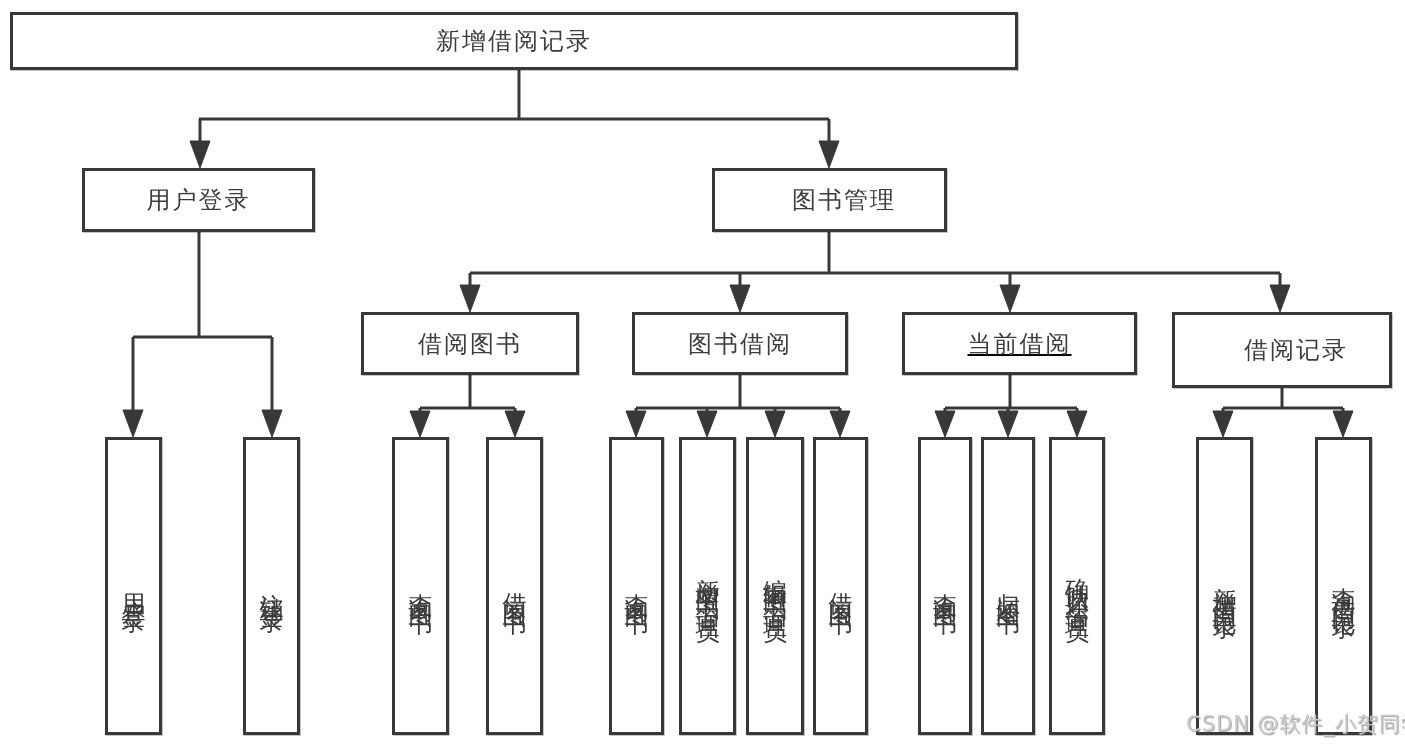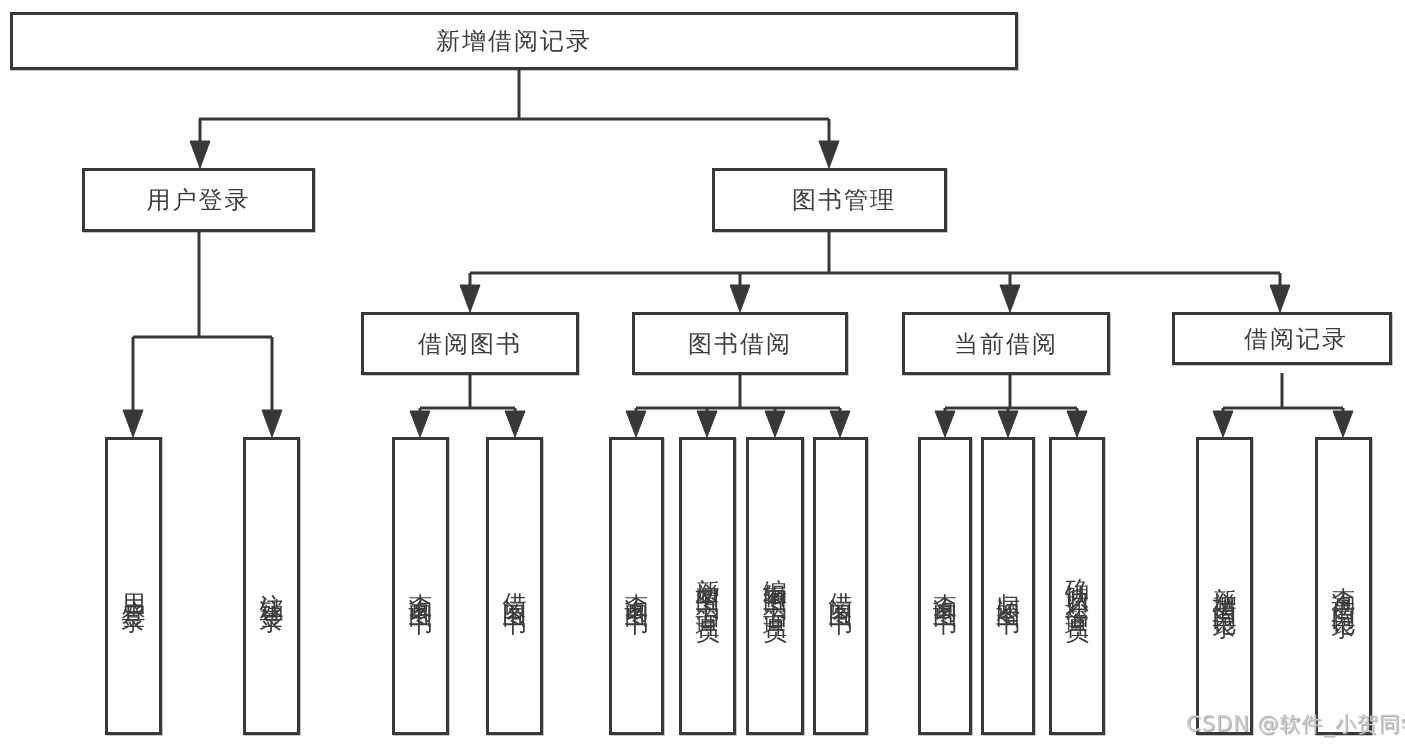--- a/index.html
+++ b/index.html
@@ -152,24 +152,24 @@
   <div class="node" style="left:712px; top:168px; width:235px; height:64px;padding-left:29px;">
     <span class="lbl">图书管理</span>
   </div>
 
   <div class="node" style="left:361px; top:312px; width:218px; height:63px;">
     <span class="lbl">借阅图书</span>
   </div>
   <div class="node" style="left:632px; top:312px; width:216px; height:63px;">
     <span class="lbl">图书借阅</span>
   </div>
-  <div class="node" style="left:902px; top:312px; width:208px; height:63px;">
+  <div class="node" style="left:902px; top:312px; width:235px; height:63px;text-decoration:underline;">
     <span class="lbl">当前借阅</span>
   </div>
-  <div class="node" style="left:1172px; top:312px; width:220px; height:53px;padding-left:28px;">
+  <div class="node" style="left:1172px; top:312px; width:220px; height:76px;padding-left:28px;">
     <span class="lbl">借阅记录</span>
   </div>
 
   <div class="node vert" style="left:105px; top:437px; width:57px; height:298px;">
     <span class="lbl">用户登录</span>
   </div>
   <div class="node vert" style="left:243px; top:437px; width:57px; height:298px;">
     <span class="lbl">注销登录</span>
   </div>
 

